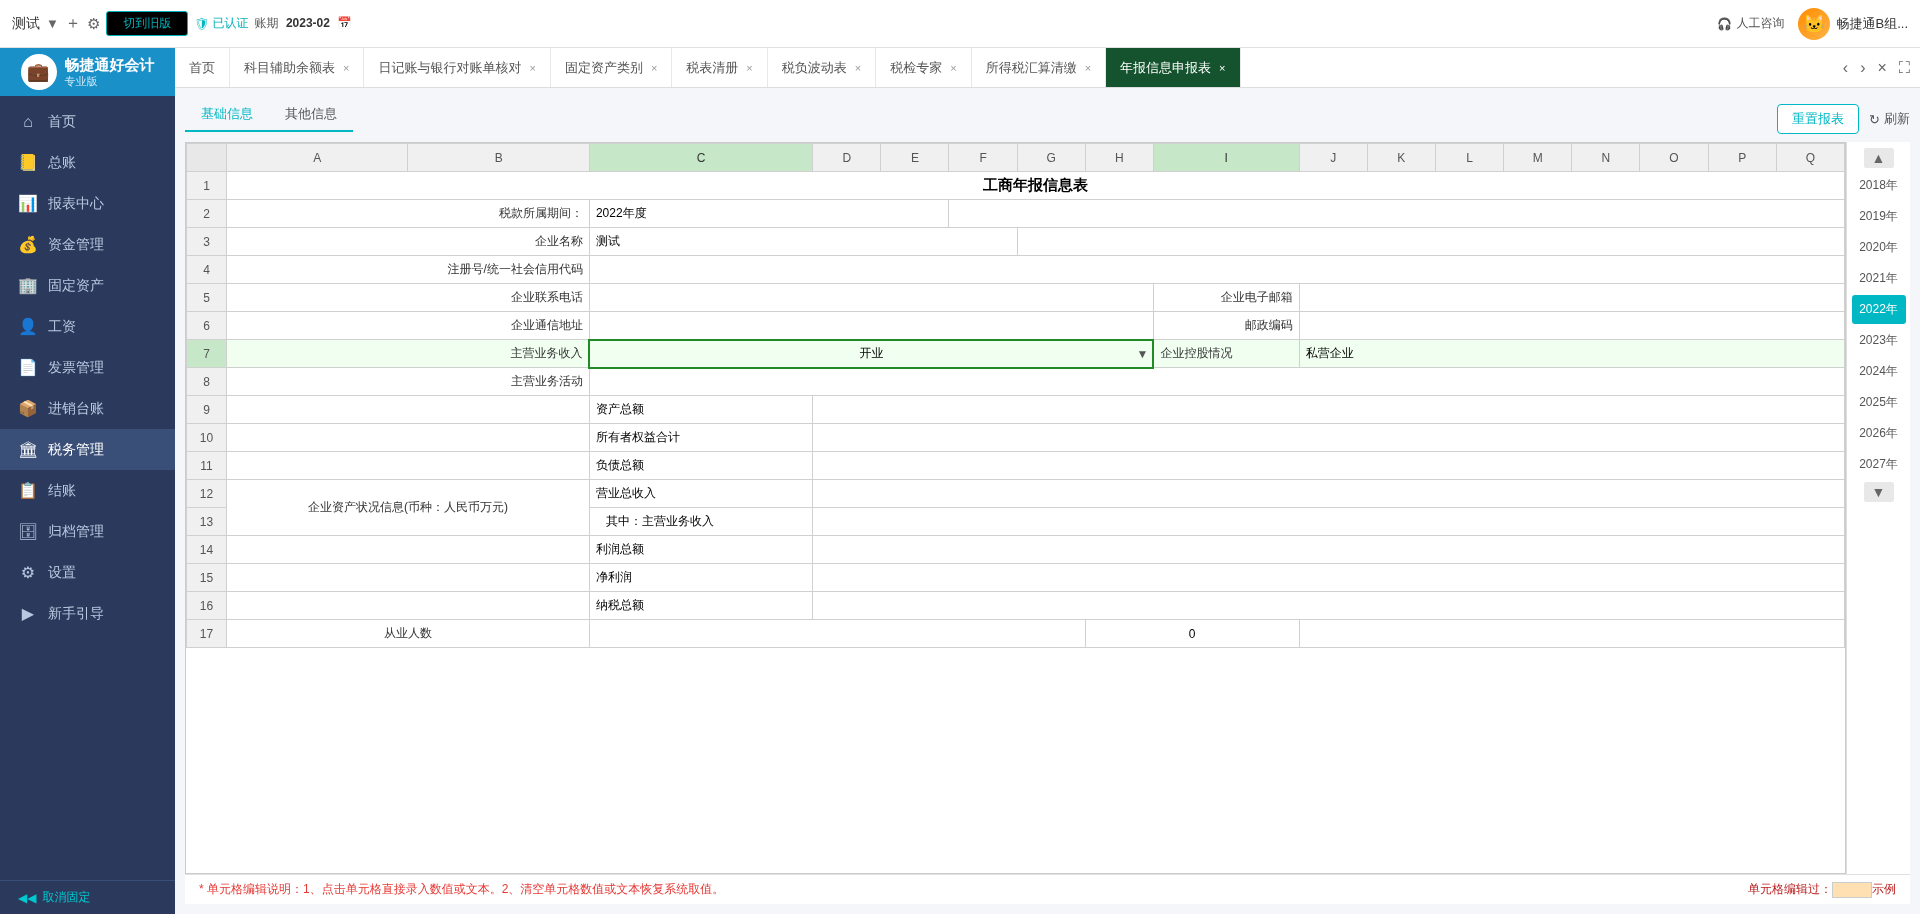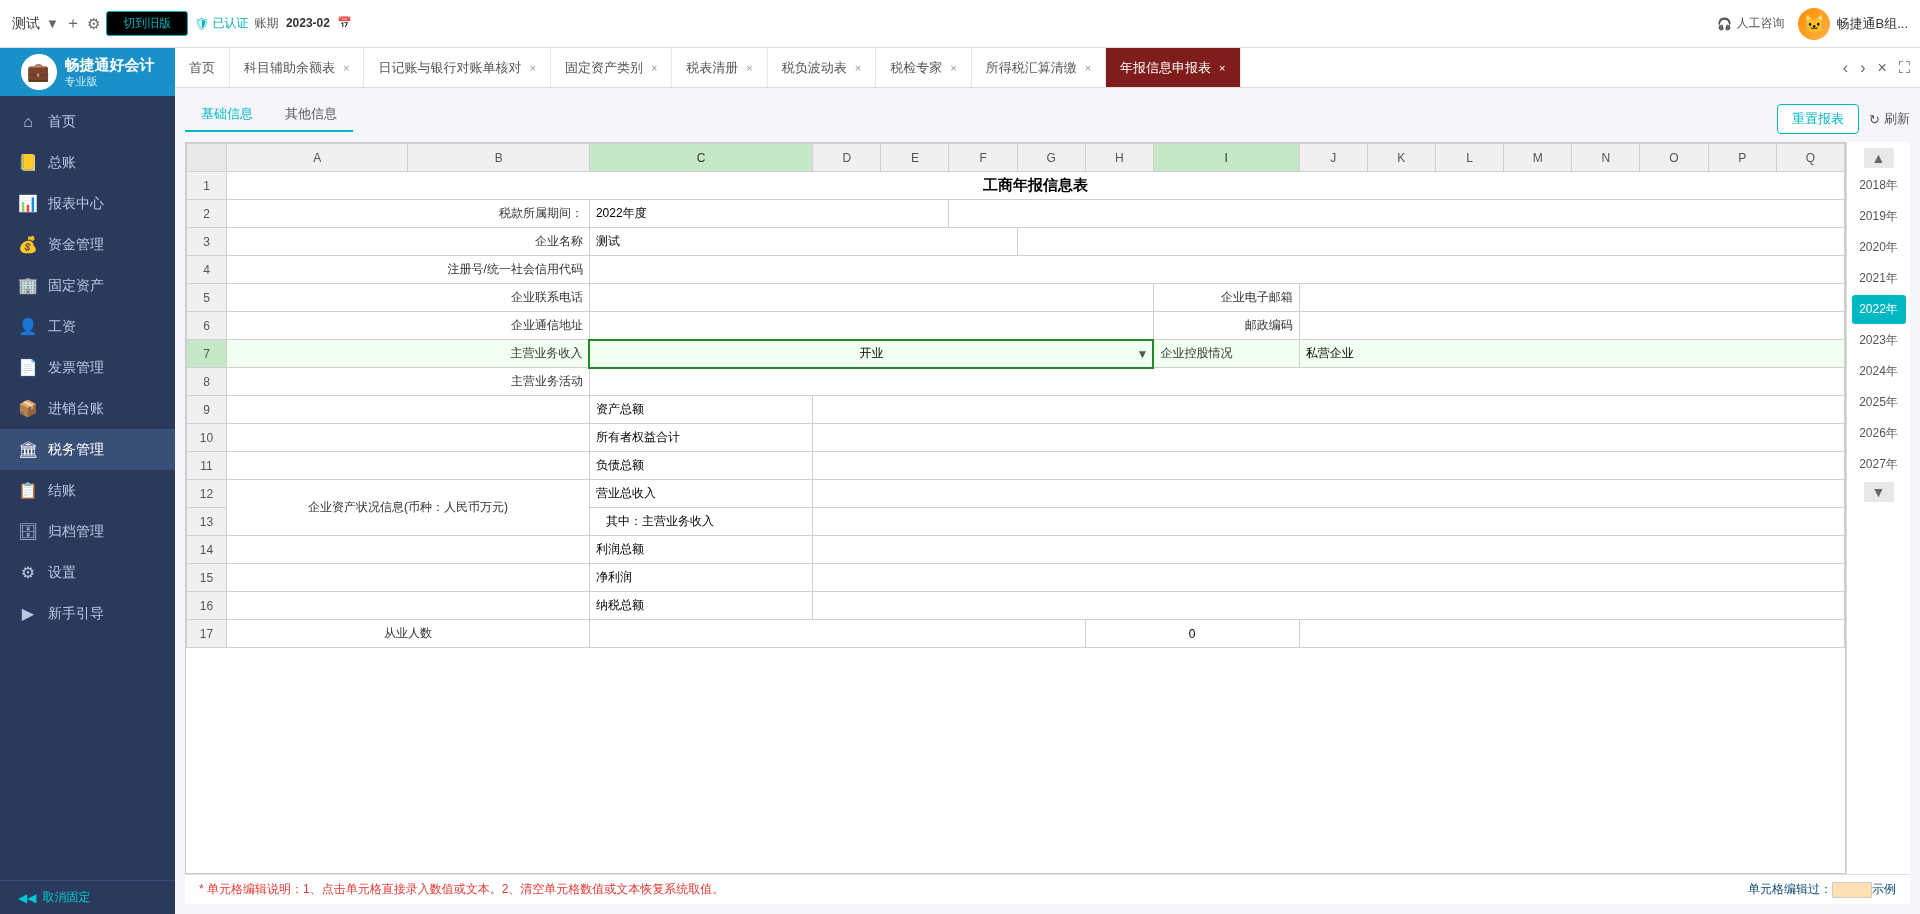--- a/index.html
+++ b/index.html
@@ -31,21 +31,21 @@
     .sidebar-item.active { background: #3a4f78; color: #fff; }
     .sidebar-item-icon { font-size: 16px; width: 20px; text-align: center; }
     .sidebar-pin { display: flex; align-items: center; gap: 6px; padding: 8px 18px; color: #00c8d0; font-size: 12px; cursor: pointer; border-top: 1px solid #3a4f78; }
 
     
     .content-area { flex: 1; display: flex; flex-direction: column; overflow: hidden; background: #f5f6fa; }
 
     
     .tabs-bar { background: #fff; border-bottom: 1px solid #ddd; display: flex; align-items: stretch; height: 40px; flex-shrink: 0; overflow: hidden; }
     .tab-item { display: flex; align-items: center; padding: 0 14px; gap: 6px; font-size: 13px; color: #555; cursor: pointer; border-right: 1px solid #e8e8e8; white-space: nowrap; flex-shrink: 0; position: relative; }
-    .tab-item.active { background: #7f1d1d; color: #fff; }
+    .tab-item.active { background: #14532d; color: #fff; }
     .tab-home { color: #555; }
     .tab-close { font-size: 11px; color: #999; margin-left: 2px; cursor: pointer; }
     .tab-item.active .tab-close { color: #fff; }
     .tab-nav-btns { display: flex; align-items: center; margin-left: auto; padding: 0 6px; gap: 4px; }
     .tab-nav-btn { cursor: pointer; color: #666; font-size: 16px; padding: 2px 4px; }
 
     
     .page-content { flex: 1; display: flex; flex-direction: column; overflow: hidden; padding: 10px; }
 
     
@@ -70,21 +70,21 @@
     .sheet-table { border-collapse: collapse; width: max-content; min-width: 100%; font-size: 12px; }
     .sheet-table td, .sheet-table th { border: 1px solid #d0d0d0; padding: 3px 6px; white-space: nowrap; min-width: 40px; height: 28px; vertical-align: middle; }
     .col-header { background: #f0f0f0; text-align: center; font-weight: normal; color: #555; font-size: 12px; min-width: 80px; }
     .col-header.active-col { background: #c6e8c8; color: #333; }
     .row-num { background: #f0f0f0; text-align: center; color: #555; font-weight: normal; width: 36px; min-width: 36px; }
     .row-num.active-row { background: #c6e8c8; }
     .cell-title { text-align: center; font-size: 15px; font-weight: bold; }
     .cell-label { text-align: right; color: #333; }
     .merge-label { text-align: center; color: #333; }
     .footer-bar { background: #fff; border-top: 1px solid #e0e0e0; padding: 6px 14px; font-size: 12px; color: #e53935; display: flex; align-items: center; justify-content: space-between; flex-shrink: 0; }
-    .footer-right { display: flex; align-items: center; color: #0c4a6e; }
+    .footer-right { display: flex; align-items: center; color: #b91c1c; }
     .footer-example { display: inline-block; width: 40px; height: 16px; background: #ffe0b2; border: 1px solid #ccc; vertical-align: middle; }
   </style>
 </head>
 <body>
 
 <div class="top-bar">
   <div class="top-bar-left">
     <span style="font-size:14px;color:#333;">测试</span>
     <span class="top-bar-chevron">▼</span>
     <span style="cursor:pointer;color:#666;font-size:16px;">＋</span>

